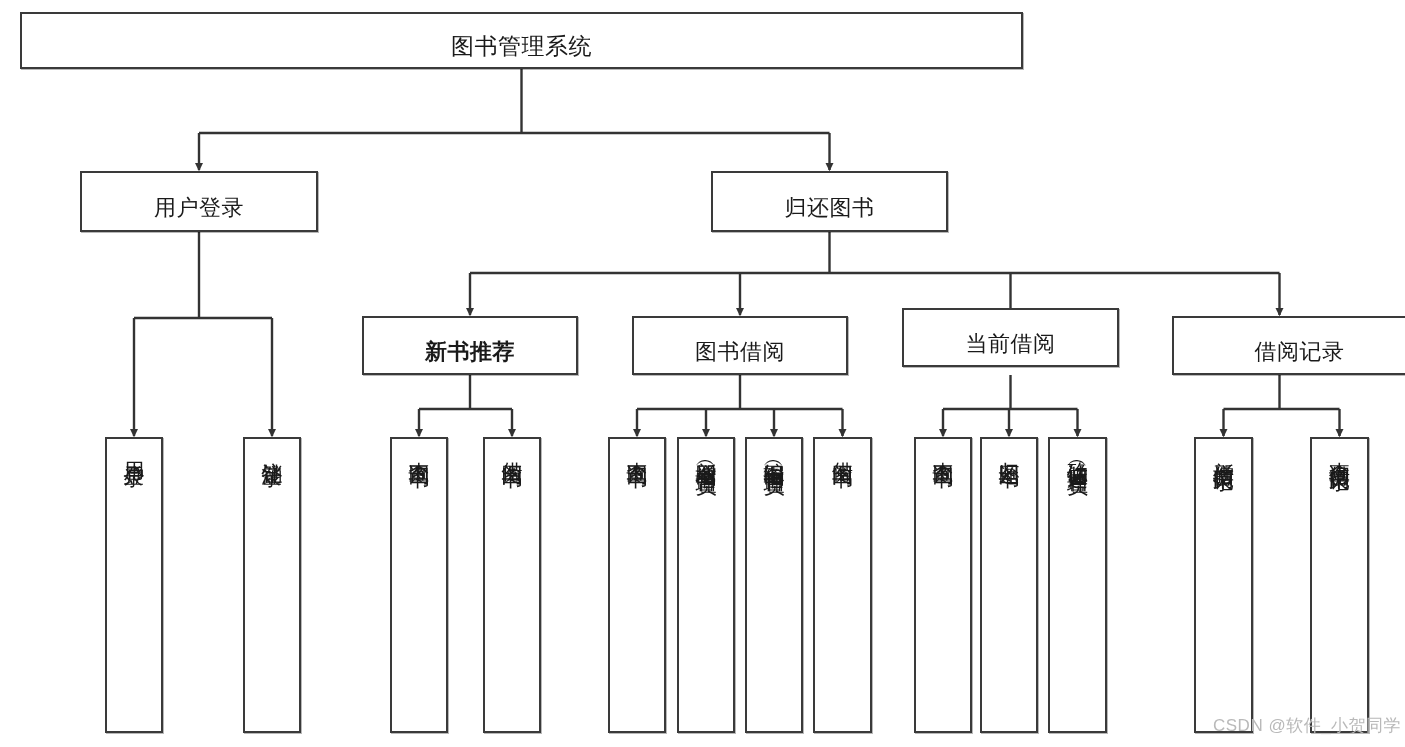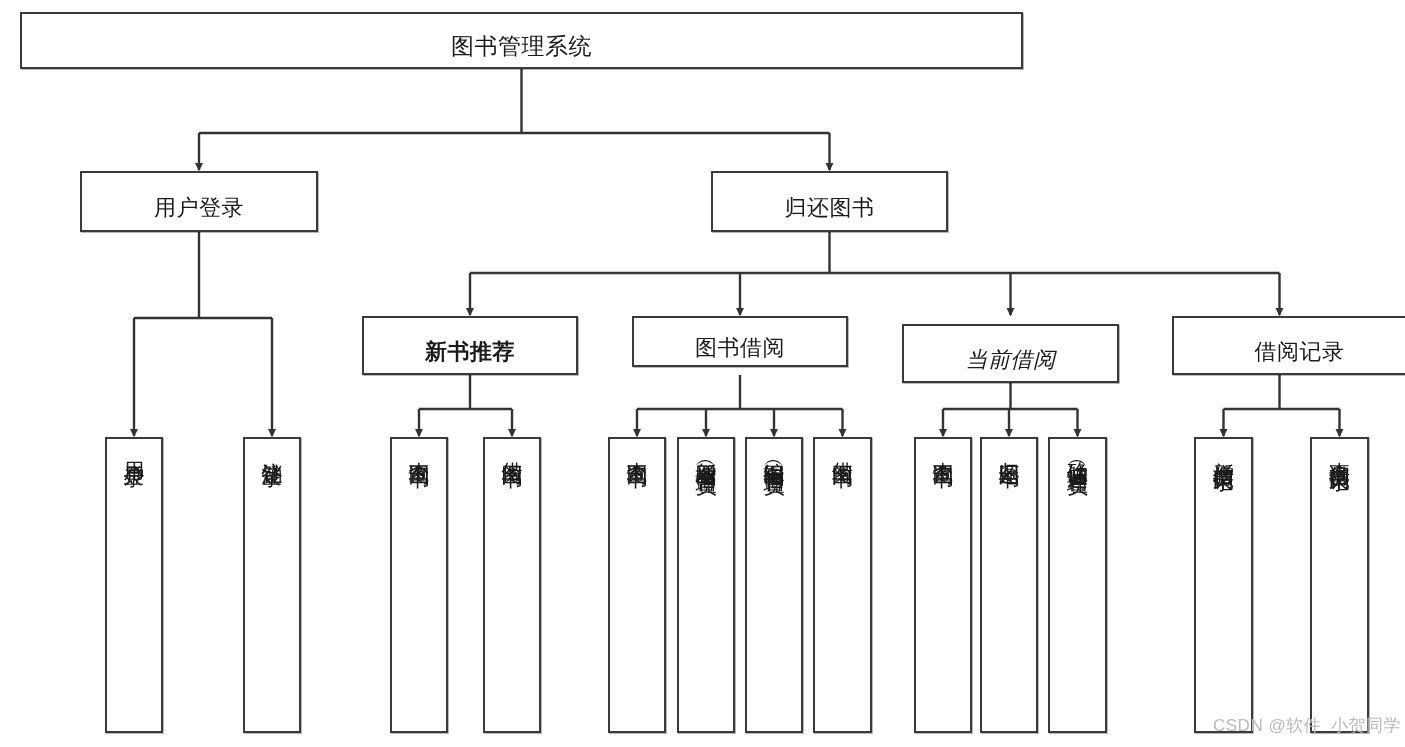--- a/index.html
+++ b/index.html
@@ -125,24 +125,24 @@
       </div>
       <div class="node horizontal" style="left: 80px; top: 171px; width: 238px; height: 61px;">
         <span class="node-label">用户登录</span>
       </div>
       <div class="node horizontal" style="left: 711px; top: 171px; width: 237px; height: 61px;">
         <span class="node-label">归还图书</span>
       </div>
       <div class="node horizontal" style="left: 362px; top: 316px; width: 216px; height: 59px; font-weight: bold;">
         <span class="node-label">新书推荐</span>
       </div>
-      <div class="node horizontal" style="left: 632px; top: 316px; width: 216px; height: 51px;">
+      <div class="node horizontal" style="left: 632px; top: 316px; width: 216px; height: 59px;">
         <span class="node-label">图书借阅</span>
       </div>
-      <div class="node horizontal" style="left: 902px; top: 324px; width: 217px; height: 59px; font-style: italic;">
+      <div class="node horizontal" style="left: 902px; top: 308px; width: 217px; height: 59px;">
         <span class="node-label">当前借阅</span>
       </div>
       <div class="node horizontal" style="left: 1172px; top: 316px; width: 255px; height: 59px;">
         <span class="node-label">借阅记录</span>
       </div>
       <div class="node vertical" style="left: 105px; top: 437px; width: 58px; height: 296px;">
         <span class="node-label">用户登录</span>
       </div>
       <div class="node vertical" style="left: 243px; top: 437px; width: 58px; height: 296px;">
         <span class="node-label">注销登录</span>

